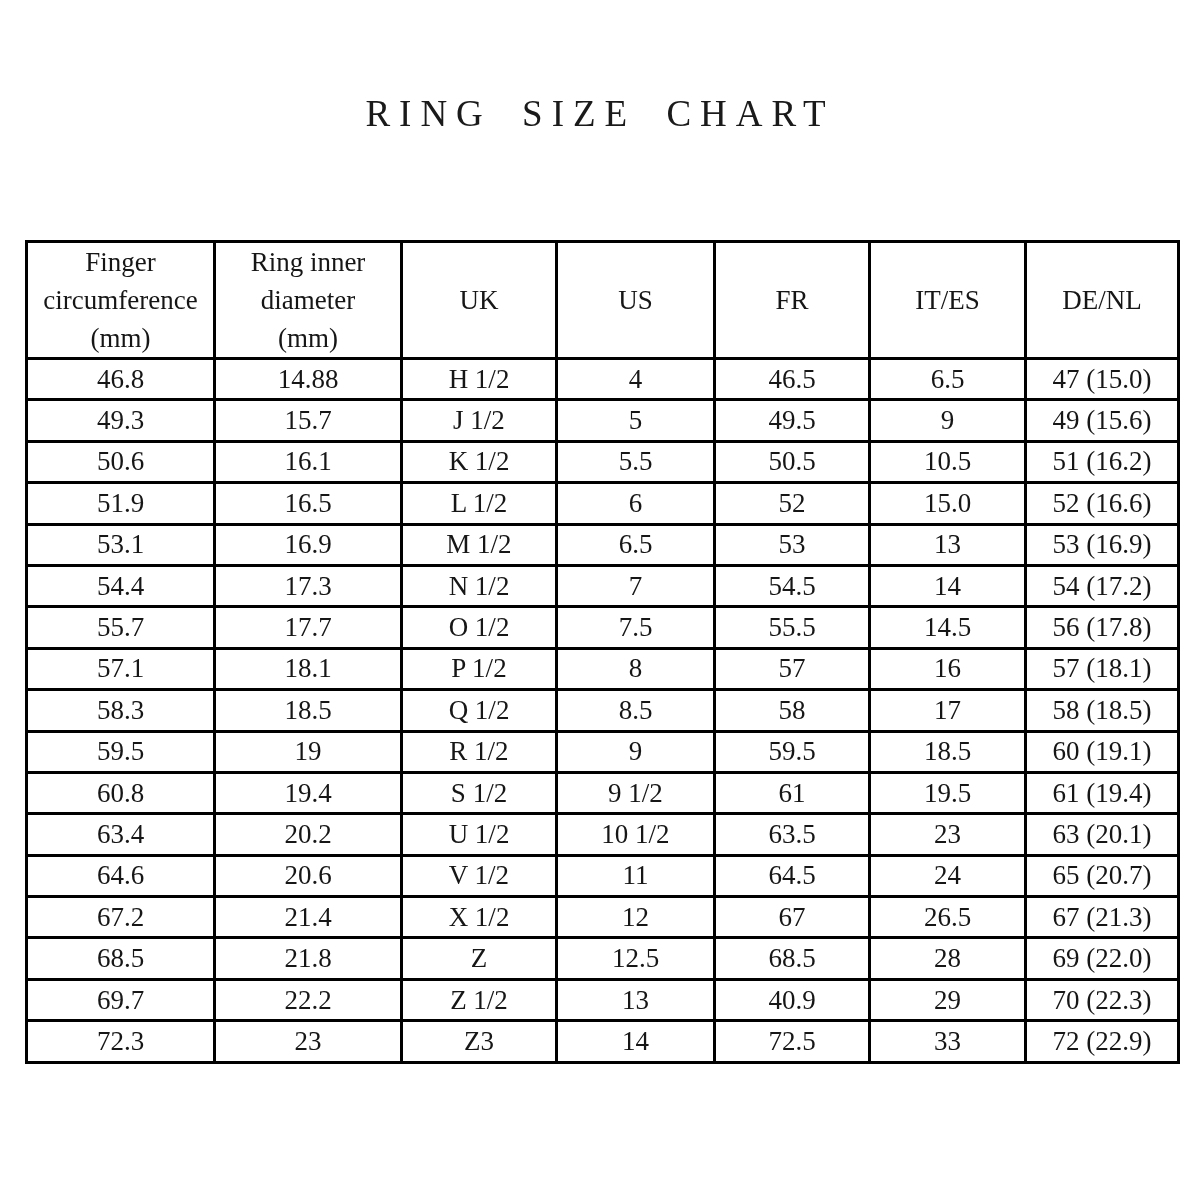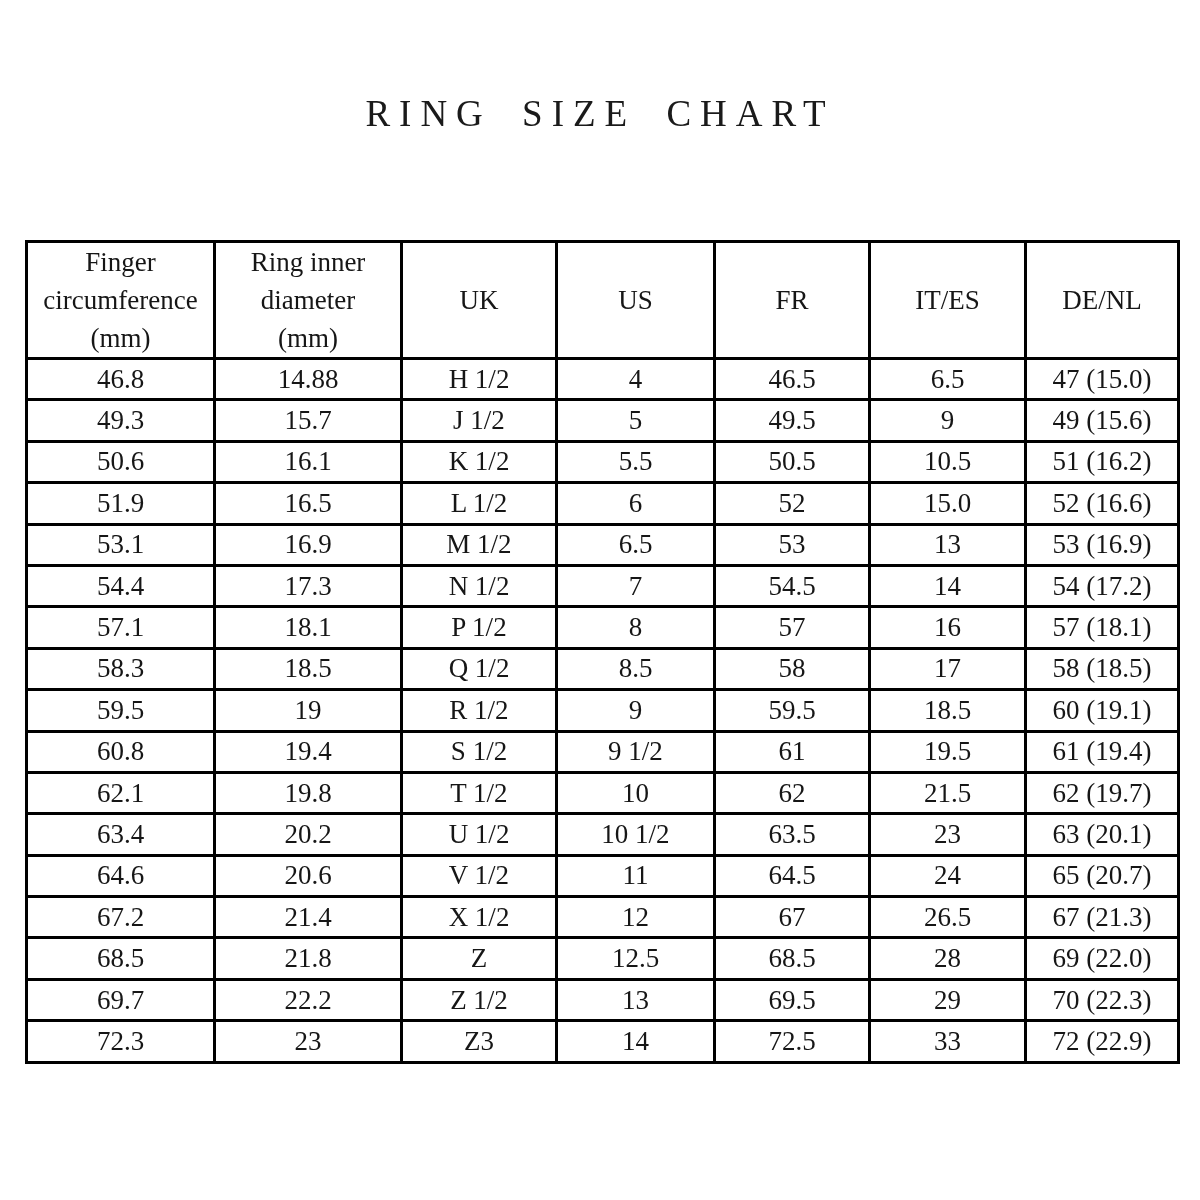--- a/index.html
+++ b/index.html
@@ -141,20 +141,29 @@
           <tr>
             <td>54.4</td>
             <td>17.3</td>
             <td>N 1/2</td>
             <td>7</td>
             <td>54.5</td>
             <td>14</td>
             <td>54 (17.2)</td>
           </tr>
           <tr>
+            <td>55.7</td>
+            <td>17.7</td>
+            <td>O 1/2</td>
+            <td>7.5</td>
+            <td>55.5</td>
+            <td>14.5</td>
+            <td>56 (17.8)</td>
+          </tr>
+          <tr>
             <td>57.1</td>
             <td>18.1</td>
             <td>P 1/2</td>
             <td>8</td>
             <td>57</td>
             <td>16</td>
             <td>57 (18.1)</td>
           </tr>
           <tr>
             <td>58.3</td>
@@ -177,29 +186,20 @@
           <tr>
             <td>60.8</td>
             <td>19.4</td>
             <td>S 1/2</td>
             <td>9 1/2</td>
             <td>61</td>
             <td>19.5</td>
             <td>61 (19.4)</td>
           </tr>
           <tr>
-            <td>62.1</td>
-            <td>19.8</td>
-            <td>T 1/2</td>
-            <td>10</td>
-            <td>62</td>
-            <td>21.5</td>
-            <td>62 (19.7)</td>
-          </tr>
-          <tr>
             <td>63.4</td>
             <td>20.2</td>
             <td>U 1/2</td>
             <td>10 1/2</td>
             <td>63.5</td>
             <td>23</td>
             <td>63 (20.1)</td>
           </tr>
           <tr>
             <td>64.6</td>
@@ -226,21 +226,21 @@
             <td>12.5</td>
             <td>68.5</td>
             <td>28</td>
             <td>69 (22.0)</td>
           </tr>
           <tr>
             <td>69.7</td>
             <td>22.2</td>
             <td>Z 1/2</td>
             <td>13</td>
-            <td>69.5</td>
+            <td>40.9</td>
             <td>29</td>
             <td>70 (22.3)</td>
           </tr>
           <tr>
             <td>72.3</td>
             <td>23</td>
             <td>Z3</td>
             <td>14</td>
             <td>72.5</td>
             <td>33</td>

